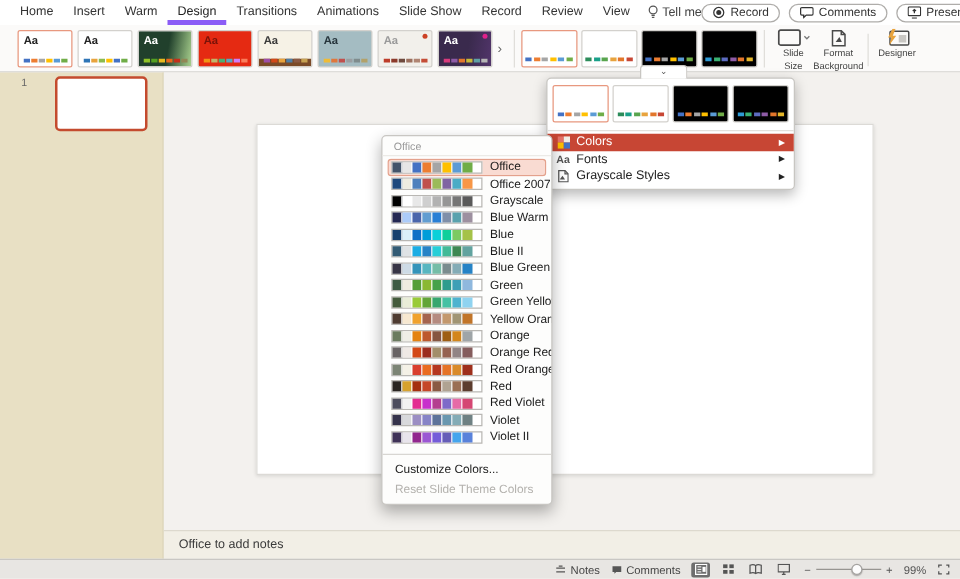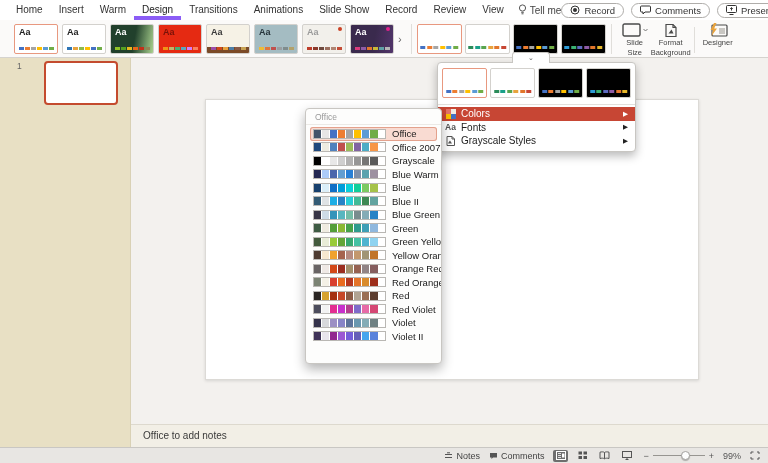--- a/index.html
+++ b/index.html
@@ -579,20 +579,33 @@
           <i style="background: rgb(165, 100, 78);"></i>
           <i style="background: rgb(181, 139, 128);"></i>
           <i style="background: rgb(195, 152, 109);"></i>
           <i style="background: rgb(161, 149, 116);"></i>
           <i style="background: rgb(193, 117, 41);"></i>
         </div>
         <span class="scheme-label">Yellow Orange</span>
       </div>
       <div class="scheme-row">
         <div class="strip">
+          <i style="background: rgb(107, 123, 95);"></i>
+          <i style="background: rgb(239, 238, 230);"></i>
+          <i style="background: rgb(228, 131, 18);"></i>
+          <i style="background: rgb(189, 88, 44);"></i>
+          <i style="background: rgb(134, 86, 64);"></i>
+          <i style="background: rgb(158, 94, 19);"></i>
+          <i style="background: rgb(211, 134, 27);"></i>
+          <i style="background: rgb(159, 165, 168);"></i>
+        </div>
+        <span class="scheme-label">Orange</span>
+      </div>
+      <div class="scheme-row">
+        <div class="strip">
           <i style="background: rgb(105, 100, 100);"></i>
           <i style="background: rgb(239, 233, 229);"></i>
           <i style="background: rgb(211, 72, 23);"></i>
           <i style="background: rgb(155, 45, 31);"></i>
           <i style="background: rgb(162, 142, 106);"></i>
           <i style="background: rgb(149, 98, 81);"></i>
           <i style="background: rgb(145, 132, 133);"></i>
           <i style="background: rgb(133, 93, 93);"></i>
         </div>
         <span class="scheme-label">Orange Red</span>
@@ -656,13 +669,17 @@
           <i style="background: rgb(146, 39, 143);"></i>
           <i style="background: rgb(155, 87, 211);"></i>
           <i style="background: rgb(117, 93, 217);"></i>
           <i style="background: rgb(102, 94, 184);"></i>
           <i style="background: rgb(69, 165, 237);"></i>
           <i style="background: rgb(89, 130, 219);"></i>
         </div>
         <span class="scheme-label">Violet II</span>
       </div>
     </div>
+  <div class="popup-footer">
+    <div class="footer-item">Customize Colors...</div>
+    <div class="footer-item disabled">Reset Slide Theme Colors</div>
+  </div>
 </div>
 
 </body></html>

